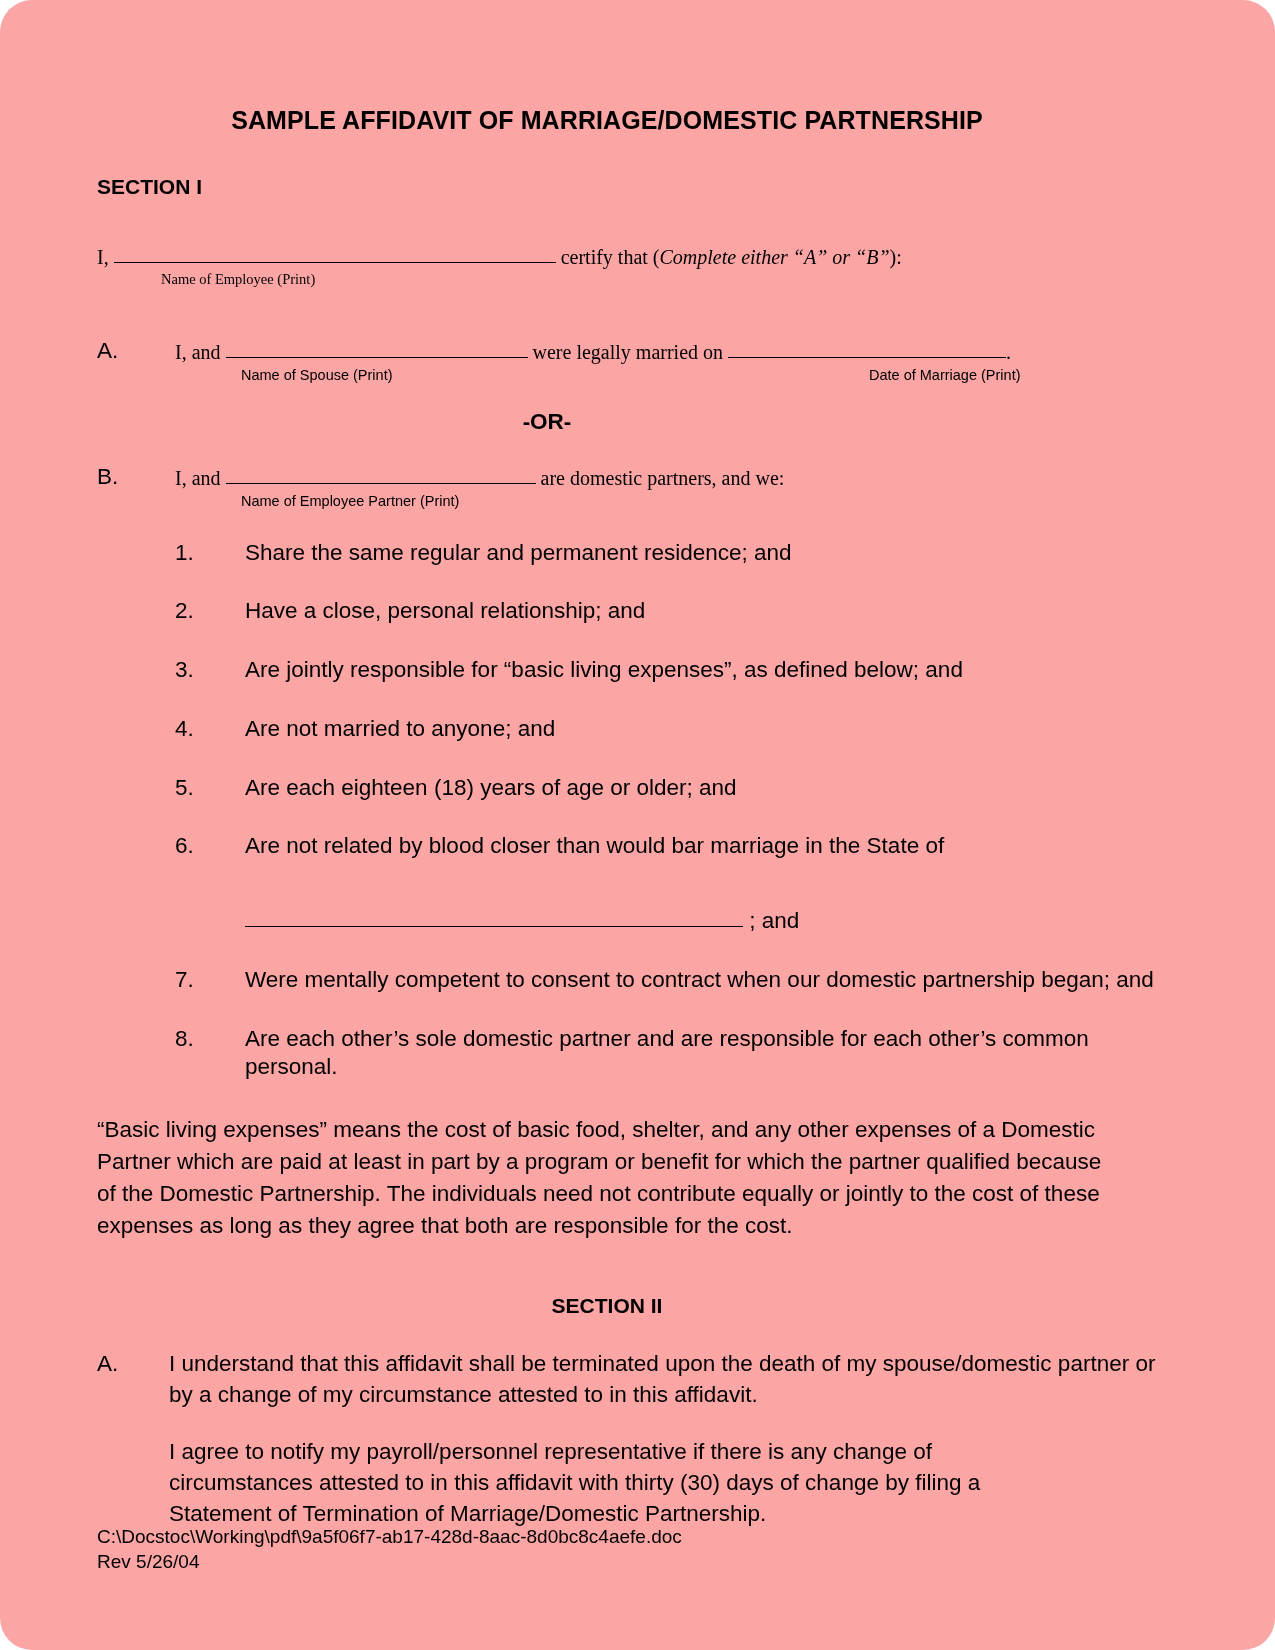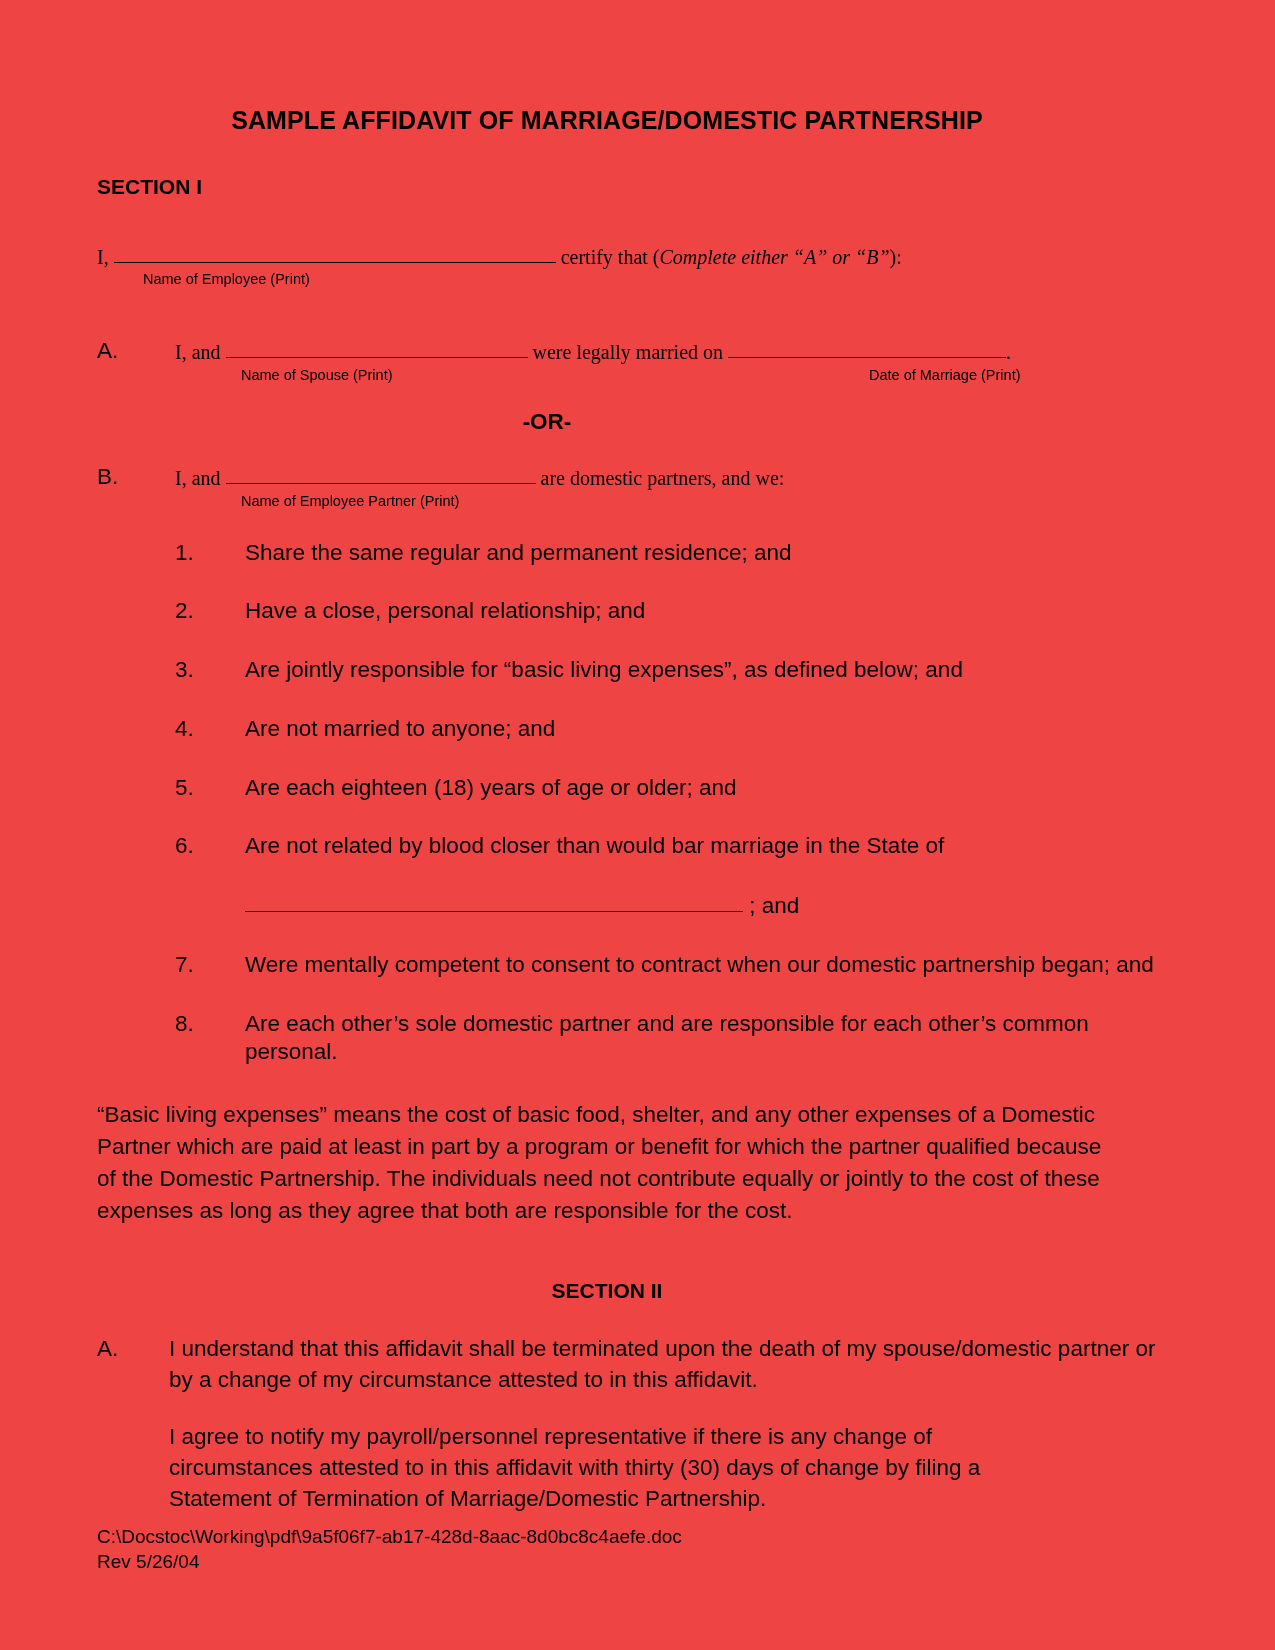--- a/index.html
+++ b/index.html
@@ -8,23 +8,24 @@
     background: #ffffff;
   }
   body {
     font-family: "Liberation Sans", sans-serif;
     color: #000000;
   }
   .page {
     position: relative;
     width: 1275px;
     height: 1650px;
-    background: #ef4444;
+    background: #fca5a5;
     overflow: hidden;
     box-sizing: border-box;
+    border-radius: 32px;
   }
   .content {
     position: absolute;
     left: 97px;
     top: 0;
     width: 1020px;
   }
 
   
   .doc-title {
@@ -80,21 +81,21 @@
   .marker {
     position: absolute;
     left: 0;
     top: 0;
     font-size: 22.5px;
     line-height: 1.30;
   }
 
   
   .block-i { margin-top: 42px; }
-  .cap-employee { margin-left: 46px; margin-top: 2px; }
+  .cap-employee { margin-left: 64px; margin-top: 2px; font-family: Liberation Serif, serif; }
 
   
   .block-a { margin-top: 50px; }
   .a-marker { left: 0; }
   .a-body { margin-left: 78px; }
   .cap-row-a { margin-left: 78px; margin-top: 3px; position: relative; height: 16px; }
   .cap-spouse { position: absolute; left: 66px; top: 0; text-align: right; }
   .cap-date   { position: absolute; left: 694px; top: 0; text-align: right; }
 
   
@@ -119,21 +120,21 @@
     padding-left: 148px;
     font-size: 22.5px;
     line-height: 1.28;
   }
   .numitem .num {
     position: absolute;
     left: 78px;
     top: 0;
   }
   .state-blank-row {
-    margin-top: 26px;
+    margin-top: 41px;
     font-size: 22.5px;
     white-space: nowrap;
   }
 
   
   .definition {
     margin-top: 32px;
     font-size: 22.5px;
     line-height: 1.42;
     width: 1018px;

